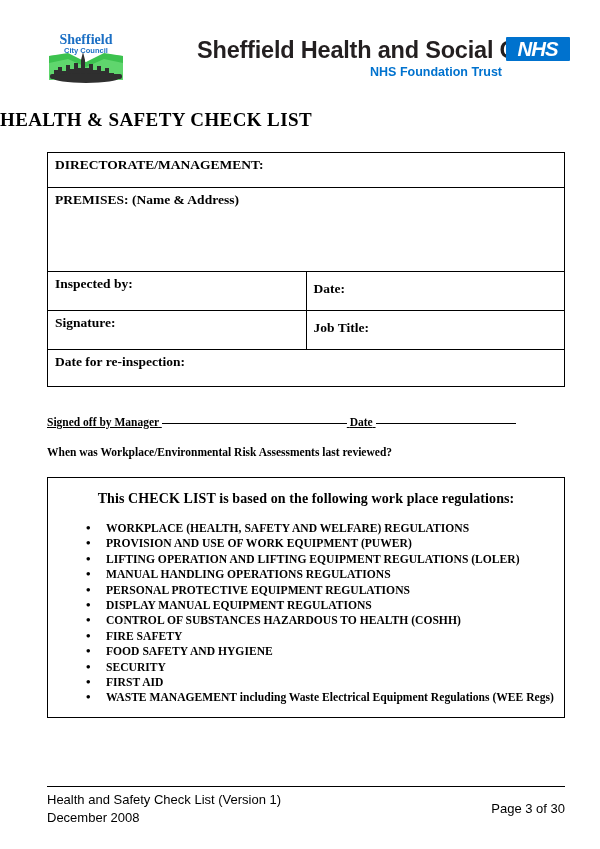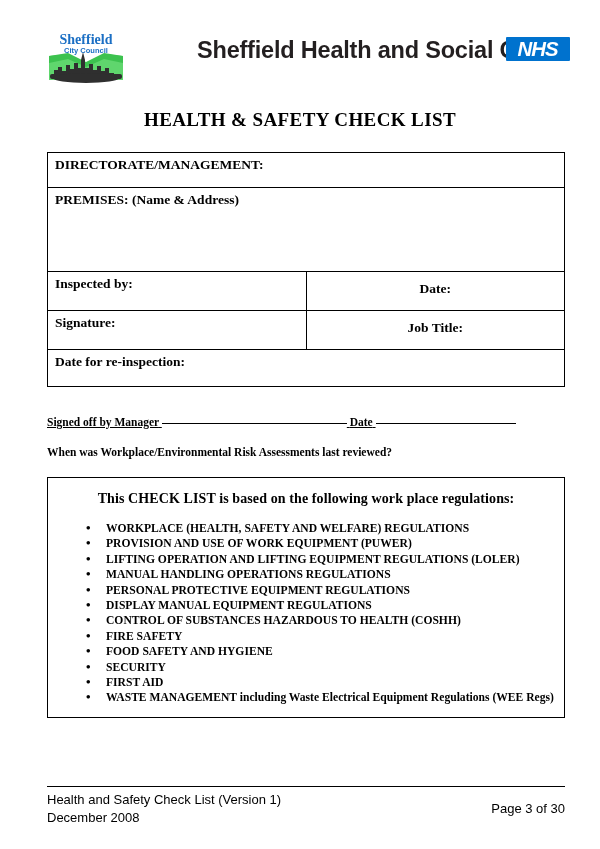--- a/index.html
+++ b/index.html
@@ -85,21 +85,21 @@
     letter-spacing: -1px;
     transform: scaleX(1.02);
   }
 
   
   .doc-title {
     position: absolute;
     left: 0;
     top: 109px;
     width: 600px;
-    text-align: center;
+    text-align: left;
     font-size: 19px;
     font-weight: bold;
     letter-spacing: 0.4px;
   }
 
   
   .form-table {
     position: absolute;
     left: 47px;
     top: 152px;
@@ -117,21 +117,20 @@
   }
   td.r-directorate { height: 26px; }
   td.r-premises    { height: 75px; }
   td.r-area        { height: 26px; }
   td.r-inspected   { height: 30px; width: 293px; }
   td.r-signature   { height: 30px; width: 293px; }
   td.r-reinspect   { height: 28px; }
   td.r-date, td.r-jobtitle {
     vertical-align: bottom;
     padding-bottom: 12px;
-    text-align: center;
   }
 
   
   .signoff {
     position: absolute;
     left: 47px;
     top: 416px;
     width: 520px;
     font-size: 11.5px;
     font-weight: bold;
@@ -235,20 +234,21 @@
         <rect x="2" y="44" width="72" height="5" rx="2"></rect>
         <ellipse cx="38" cy="48" rx="33" ry="5"></ellipse>
       </g>
 
       <text x="38" y="14" text-anchor="middle" font-family="Liberation Serif, serif" font-size="14" font-weight="bold" fill="#1b6fc4">Sheffield</text>
       <text x="38" y="23" text-anchor="middle" font-family="Liberation Sans, sans-serif" font-size="7.5" font-weight="bold" fill="#1b6fc4">City Council</text>
     </svg>
   </div>
 
   <div class="trust-name">Sheffield Health and Social Care</div>
+  <div class="trust-sub">NHS Foundation Trust</div>
 
   <div class="nhs-badge">
     <span>NHS</span>
   </div>
 </div>
 
 <div class="doc-title">HEALTH &amp; SAFETY CHECK LIST</div>
 
 <table class="form-table">
   <tbody>

